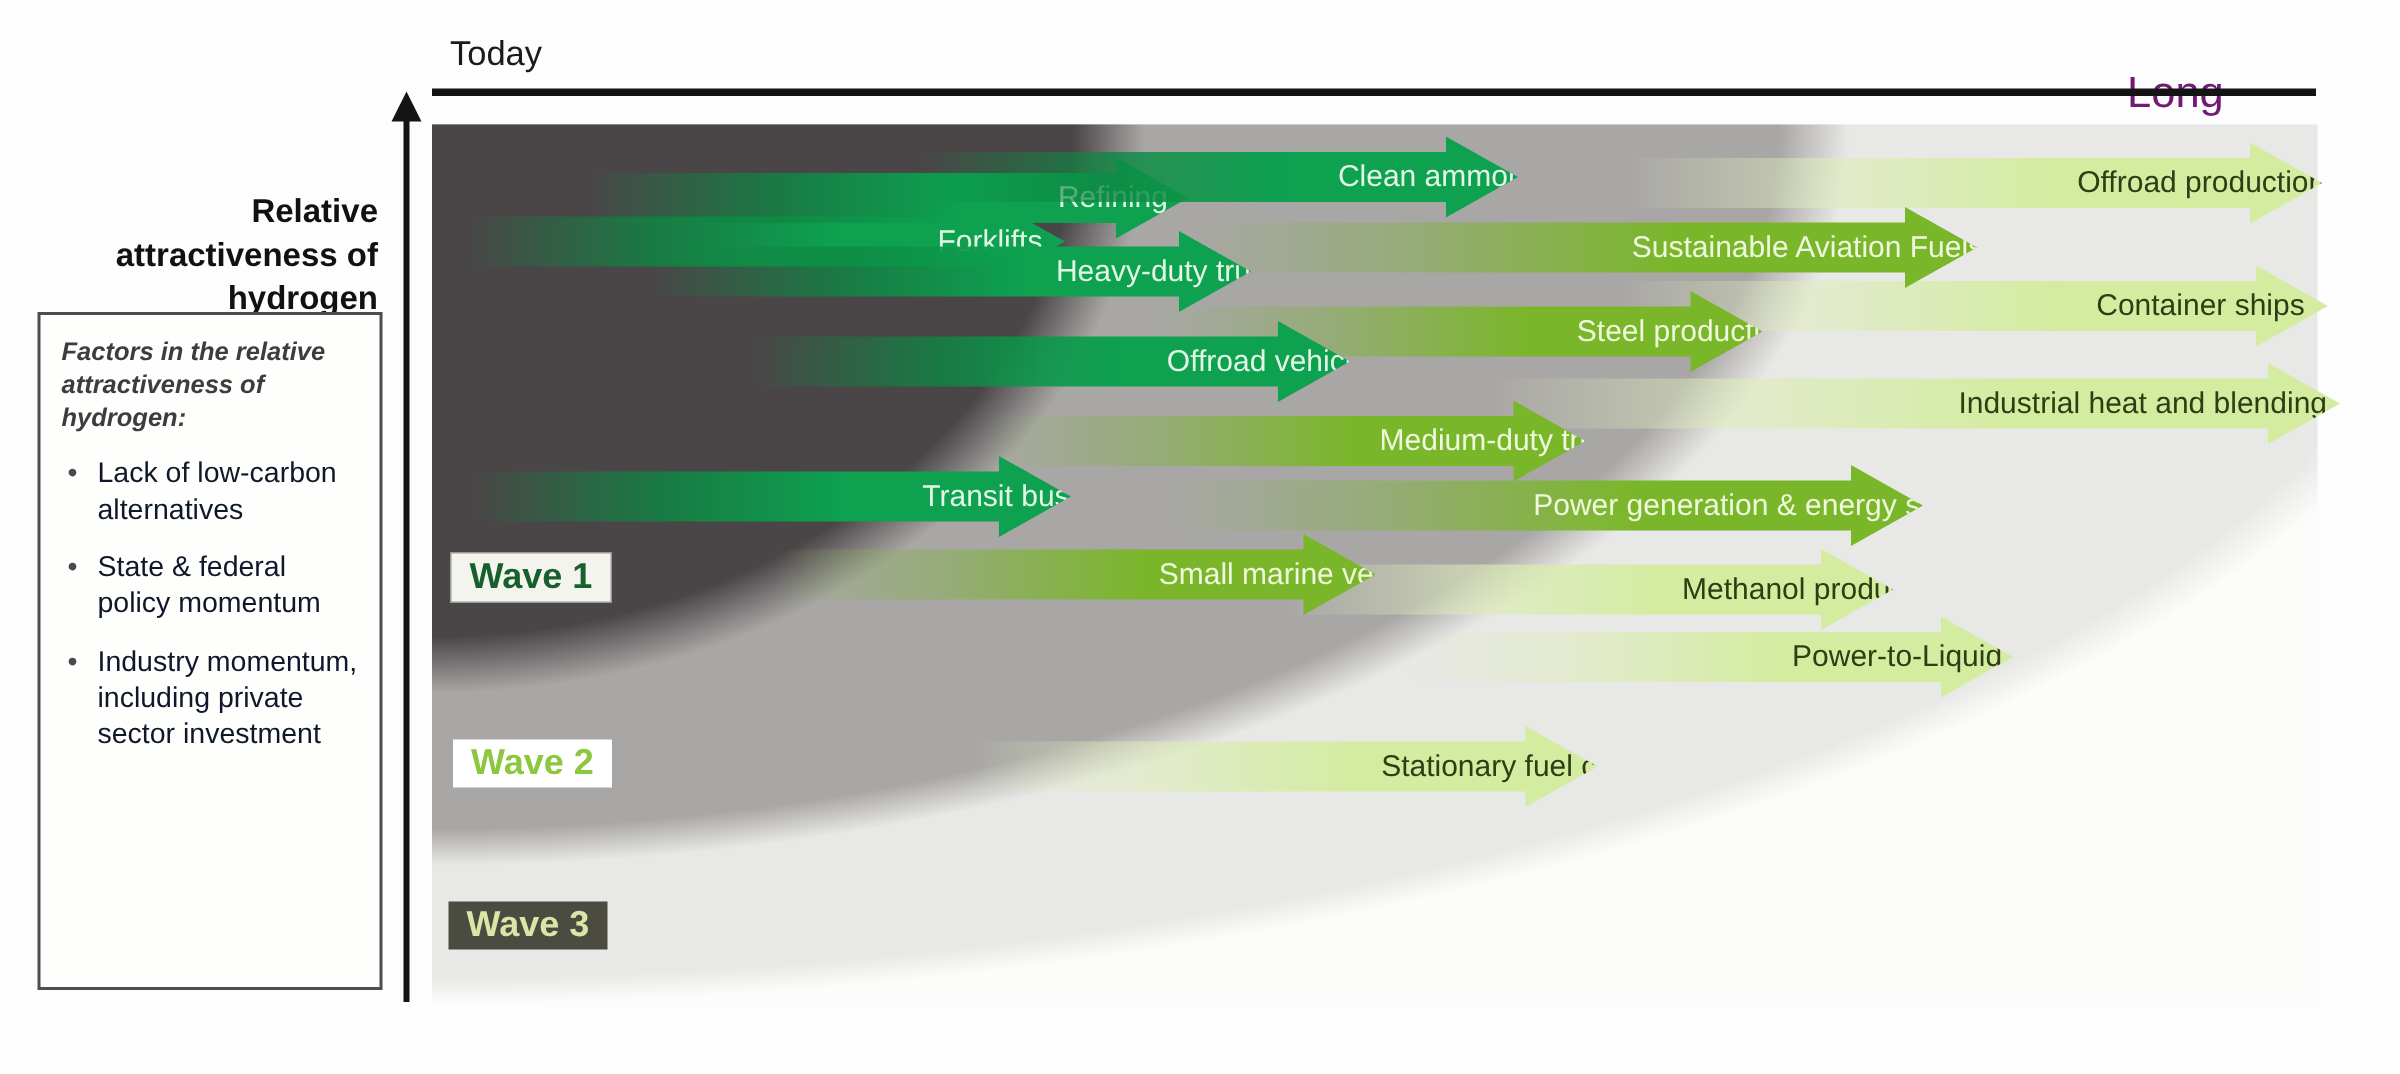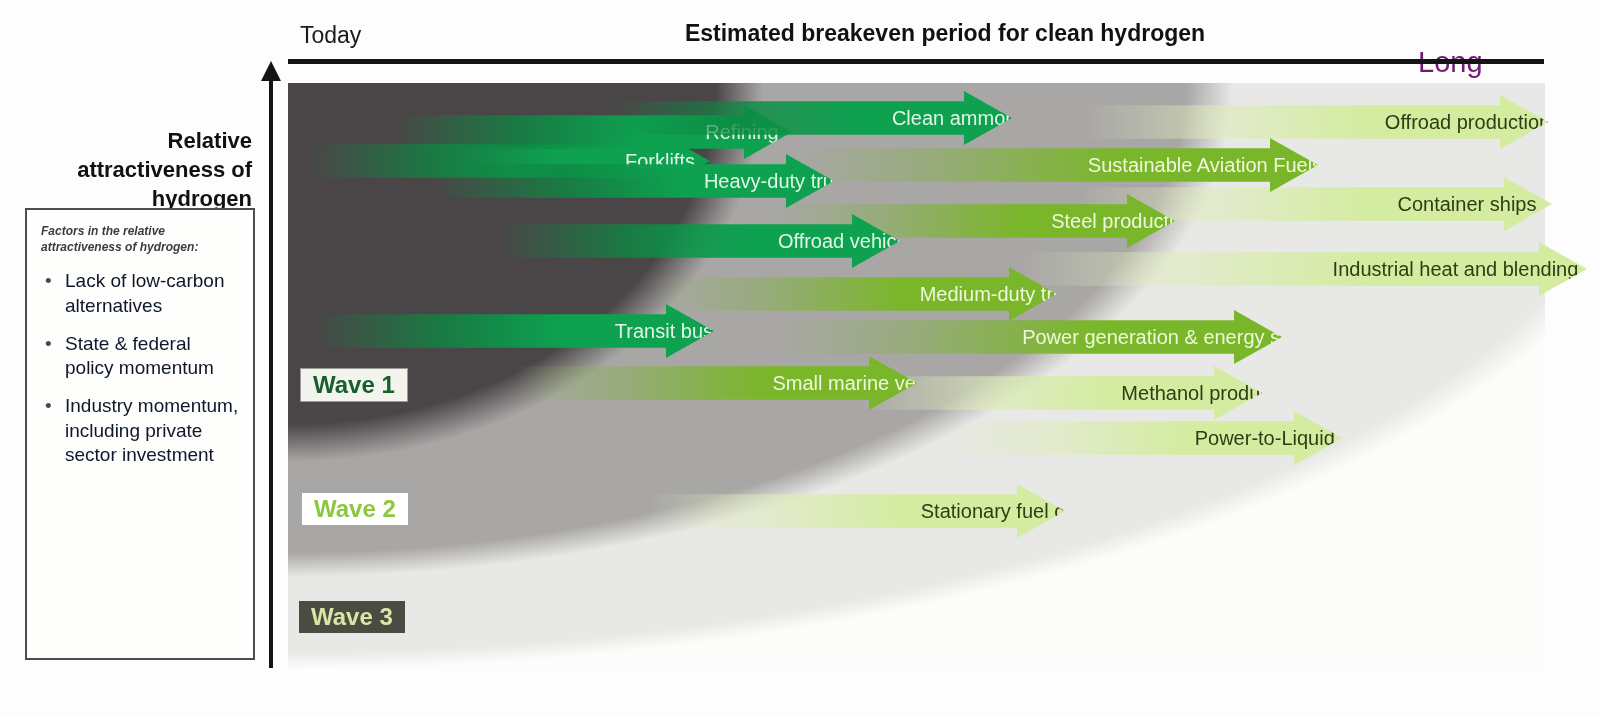--- a/index.html
+++ b/index.html
@@ -17,21 +17,21 @@
   
   .y-axis-line{position:absolute;left:269px;top:80px;width:4px;height:588px;background:#141414;}
   .y-axis-head{position:absolute;left:261px;top:61px;width:0;height:0;
     border-left:10px solid transparent;border-right:10px solid transparent;
     border-bottom:20px solid #141414;}
   .y-axis-label{position:absolute;left:38px;top:108px;width:214px;text-align:right;
     font-size:22px;font-weight:bold;line-height:1.32;color:#111;margin-top:18px;}
   
   .factors-box{position:absolute;left:25px;top:208px;width:230px;height:452px;
     background:#fefefc;border:2px solid #4d4d4d;box-sizing:border-box;padding:14px 12px 10px 14px;}
-  .factors-heading{font-size:12px;font-weight:bold;font-style:italic;color:#3d3d3d;line-height:1.3;margin:0 0 14px 0;}
+  .factors-heading{font-size:17px;font-weight:bold;font-style:italic;color:#3d3d3d;line-height:1.3;margin:0 0 14px 0;}
   .factors-list{list-style:none;margin:0;padding:0;font-size:19px;color:#0f172a;line-height:1.28;}
   .factors-list li{position:relative;padding-left:24px;margin-bottom:14px;}
   .factors-list li::before{content:"\2022";position:absolute;left:4px;color:#4a4a4a;}
   
   .chart{position:absolute;left:288px;top:83px;width:1257px;height:585px;
     background-color:#fcfcfb;
     background-image:
       radial-gradient(ellipse 475px 379px at 0 0, #4a4547 0 90%, rgba(74,69,71,0) 100%),
       radial-gradient(ellipse 945px 494px at 0 0, #a9a7a6 0 95%, rgba(169,167,166,0) 100%),
       radial-gradient(ellipse 1400px 586px at 0 0, #e8e8e6 0 97%, rgba(232,232,230,0) 100%);
@@ -55,21 +55,20 @@
   .wave-2{color:#8dc63f;background:#ffffff;}
   .wave-3{color:#d9e6a6;background:#4b4b42;}
 </style>
 </head>
 <body>
 
 <div class="canvas">
 
   <div class="today-label">Today</div>
 
-  <div class="main-title">Estimated breakeven period for clean hydrogen</div>
 
   <div class="longterm-label">Long Term</div>
 
   <div class="top-rule"></div>
 
   <div class="y-axis-line"></div>
   <div class="y-axis-head"></div>
   <div class="y-axis-label">Relative attractiveness of hydrogen</div>
 
   <div class="factors-box">
@@ -114,21 +113,21 @@
       </div>
       <div class="arrow tier-w2" style="left: 227px; top: 273px; width: 365px;">
         <span class="arrow-label">Small marine vessels</span>
       </div>
       <div class="arrow tier-w3" style="left: 797px; top: 12px; width: 463px;">
         <span class="arrow-label">Offroad production</span>
       </div>
       <div class="arrow tier-w3" style="left: 792px; top: 94px; width: 472px;">
         <span class="arrow-label">Container ships</span>
       </div>
-      <div class="arrow tier-w3" style="left: 734px; top: 159px; width: 565px;">
+      <div class="arrow tier-w3" style="left: 707px; top: 159px; width: 565px;">
         <span class="arrow-label">Industrial heat and blending</span>
       </div>
       <div class="arrow tier-w3" style="left: 572px; top: 283px; width: 402px;">
         <span class="arrow-label">Methanol production</span>
       </div>
       <div class="arrow tier-w3" style="left: 652px; top: 328px; width: 360px;">
         <span class="arrow-label">Power-to-Liquid Fuels</span>
       </div>
       <div class="arrow tier-w3" style="left: 360px; top: 401px; width: 417px;">
         <span class="arrow-label">Stationary fuel cells</span>

